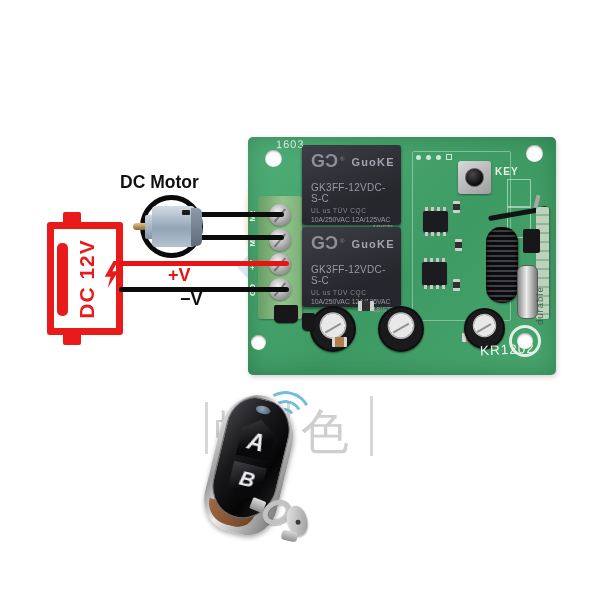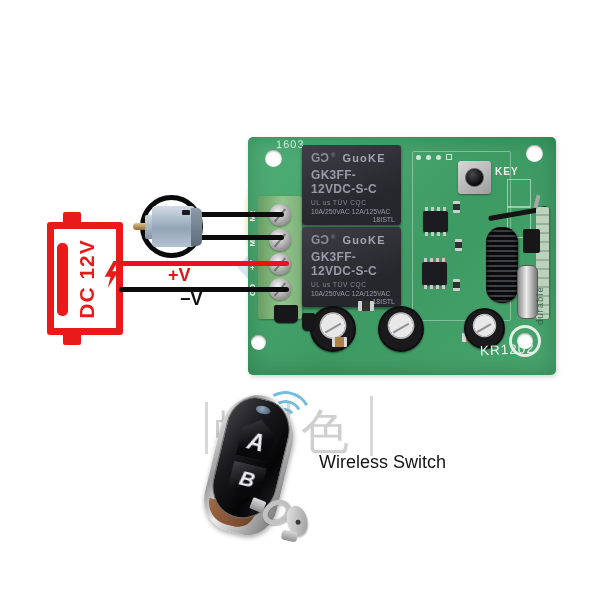--- a/index.html
+++ b/index.html
@@ -61,24 +61,24 @@
   .screw{position:absolute;left:11px;width:22px;height:22px;border-radius:50%;
          background:radial-gradient(circle at 40% 35%,#f2f2f2,#8e8e8e 75%);box-shadow:0 1px 2px rgba(0,0,0,.4);}
   .screw::after{content:"";position:absolute;left:45%;top:12%;width:10%;height:76%;
                 background:rgba(55,55,55,.55);transform:rotate(40deg);border-radius:2px;}
   .tlabel{position:absolute;left:-4px;width:18px;height:10px;text-align:center;transform:rotate(-90deg);
           font-size:8px;font-weight:bold;color:#ecf6ec;}
   .relay{position:absolute;left:54px;width:99px;height:80px;border-radius:3px;box-sizing:border-box;
          background:linear-gradient(160deg,#3e3e46,#26262d 70%);box-shadow:0 2px 3px rgba(0,0,0,.45);
          padding:6px 6px 3px 9px;color:#9a9aa6;}
   .r-head{display:flex;align-items:center;gap:7px;}
-  .r-logo{font-size:12px;font-weight:bold;color:#8e8e9a;}
+  .r-logo{font-size:18px;font-weight:bold;color:#8e8e9a;}
   .r-reg{font-size:6px;color:#8e8e9a;margin-left:-5px;margin-top:-6px;}
   .r-brand{font-size:11px;font-weight:bold;letter-spacing:1.2px;color:#a4a4b0;}
-  .r-model{margin-top:3px;font-size:12px;letter-spacing:.3px;color:#9a9aa6;font-weight:bold;}
+  .r-model{margin-top:10px;font-size:10px;letter-spacing:.3px;color:#9a9aa6;}
   .r-certs{margin-top:3px;font-size:6.5px;letter-spacing:.6px;color:#888894;}
   .r-rating{margin-top:2px;font-size:6.8px;color:#9a9aa6;}
   .r-code{margin-top:1px;font-size:7px;text-align:right;color:#9a9aa6;}
   .module-outline{position:absolute;left:164px;top:14px;width:97px;height:168px;
                   border:1px solid rgba(235,250,240,.38);border-radius:2px;}
   .silkdot{position:absolute;width:5px;height:5px;border-radius:50%;background:rgba(240,250,243,.8);}
   .silksq{position:absolute;width:6px;height:6px;border:1px solid rgba(240,250,243,.8);box-sizing:border-box;}
   .key-base{position:absolute;left:210px;top:24px;width:33px;height:33px;border-radius:3px;
             background:linear-gradient(145deg,#d8d8d8,#9e9e9e);box-shadow:0 1px 2px rgba(0,0,0,.4);}
   .key-cap{position:absolute;left:7px;top:7px;width:19px;height:19px;border-radius:50%;
@@ -250,20 +250,21 @@
     <div class="cap" style="left:216px;top:171px;width:41px;height:41px;"></div>
     <div class="tr" style="left:26px;top:168px;width:24px;height:18px;"></div>
     <div class="tr" style="left:54px;top:176px;width:13px;height:18px;"></div>
     <div class="smd" style="left:110px;top:164px;width:16px;height:10px;background:linear-gradient(90deg,#cfcfcf 0 4px,#30302e 4px 12px,#cfcfcf 12px);"></div>
     <div class="smd" style="left:84px;top:200px;width:15px;height:10px;background:linear-gradient(90deg,#d8d8d8 0 3px,#b08048 3px 12px,#d8d8d8 12px);"></div>
 
     <div class="kr-label">KR1202</div>
     <div class="edge-text">durable</div>
   </div>
 
+  <div class="motor-label">DC Motor</div>
   <div class="motor-circle"></div>
 
   <div class="wire" style="left:196px;top:212px;width:88px;"></div>
   <div class="wire" style="left:196px;top:235px;width:88px;"></div>
 
   <div class="motor-shaft"></div>
   <div class="motor-capL"></div>
   <div class="motor-body"></div>
   <div class="motor-capR"></div>
   <div class="motor-slot"></div>
@@ -302,15 +303,14 @@
     </div>
   </div>
   <div class="clasp">
     <div class="clasp-plate"></div>
     <div class="clasp-ring"></div>
     <div class="clasp-claw"></div>
     <div class="clasp-dot"></div>
     <div class="clasp-tail"></div>
   </div>
 
-  <div class="ws-label">Wireless Switch</div>
 
 </div>
 
 </body></html>

